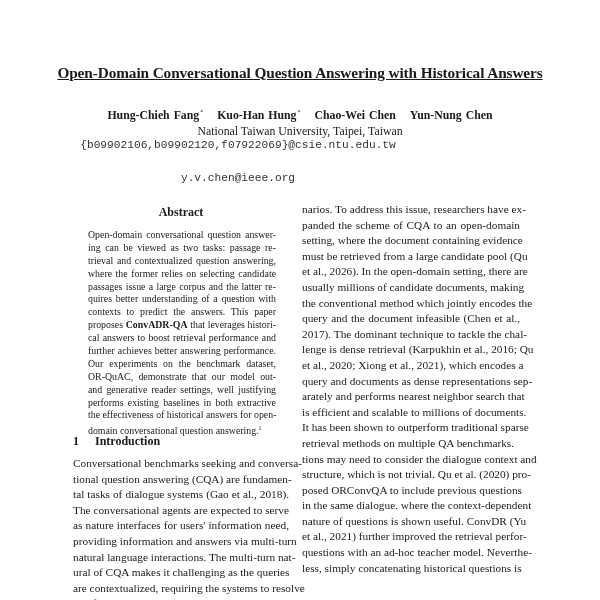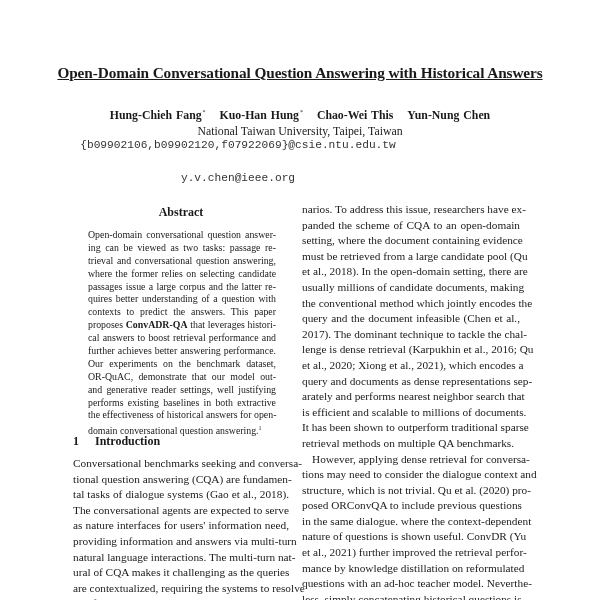--- a/index.html
+++ b/index.html
@@ -28,32 +28,32 @@
   .right-col { top: 202px; left: 302px; width: 218px; }
 </style>
 </head>
 <body>
 
 <div class="title">Open-Domain Conversational Question Answering with Historical Answers</div>
 
 <div class="authors">
   <span class="au"><span>Hung-Chieh Fang</span><sup>*</sup></span>
   <span class="au"><span>Kuo-Han Hung</span><sup>*</sup></span>
-  <span class="au"><span>Chao-Wei This</span></span>
+  <span class="au"><span>Chao-Wei Chen</span></span>
   <span class="au"><span>Yun-Nung Chen</span></span>
 </div>
 <div class="affil">National Taiwan University, Taipei, Taiwan</div>
 <div class="email email1">{b09902106,b09902120,f07922069}@csie.ntu.edu.tw</div>
 <div class="email email2">y.v.chen@ieee.org</div>
 
 <div class="abs-head">Abstract</div>
 <div class="abs-body">
   <span class="line">Open-domain conversational question answer-</span>
   <span class="line">ing can be viewed as two tasks: passage re-</span>
-  <span class="line">trieval and conversational question answering,</span>
+  <span class="line">trieval and contextualized question answering,</span>
   <span class="line">where the former relies on selecting candidate</span>
   <span class="line">passages issue a large corpus and the latter re-</span>
   <span class="line">quires better understanding of a question with</span>
   <span class="line">contexts to predict the answers. This paper</span>
   <span class="line"><span>proposes </span><b>ConvADR-QA</b><span> that leverages histori-</span></span>
   <span class="line">cal answers to boost retrieval performance and</span>
   <span class="line">further achieves better answering performance.</span>
   <span class="line">Our experiments on the benchmark dataset,</span>
   <span class="line">OR-QuAC, demonstrate that our model out-</span>
   <span class="line">and generative reader settings, well justifying</span>
@@ -78,36 +78,34 @@
   <span class="line">are contextualized, requiring the systems to resolve</span>
   <span class="line">coreference and ambiguities. With recent advances</span>
 
 </div>
 
 <div class="col right-col">
   <span class="line">narios. To address this issue, researchers have ex-</span>
   <span class="line">panded the scheme of CQA to an open-domain</span>
   <span class="line">setting, where the document containing evidence</span>
   <span class="line">must be retrieved from a large candidate pool (Qu</span>
-  <span class="line">et al., 2018). In the open-domain setting, there are</span>
+  <span class="line">et al., 2026). In the open-domain setting, there are</span>
   <span class="line">usually millions of candidate documents, making</span>
   <span class="line">the conventional method which jointly encodes the</span>
   <span class="line">query and the document infeasible (Chen et al.,</span>
   <span class="line">2017). The dominant technique to tackle the chal-</span>
   <span class="line">lenge is dense retrieval (Karpukhin et al., 2016; Qu</span>
   <span class="line">et al., 2020; Xiong et al., 2021), which encodes a</span>
   <span class="line">query and documents as dense representations sep-</span>
   <span class="line">arately and performs nearest neighbor search that</span>
   <span class="line">is efficient and scalable to millions of documents.</span>
   <span class="line">It has been shown to outperform traditional sparse</span>
   <span class="line last">retrieval methods on multiple QA benchmarks.</span>
-  <span class="line indent">However, applying dense retrieval for conversa-</span>
   <span class="line">tions may need to consider the dialogue context and</span>
   <span class="line">structure, which is not trivial. Qu et al. (2020) pro-</span>
   <span class="line">posed ORConvQA to include previous questions</span>
   <span class="line">in the same dialogue. where the context-dependent</span>
   <span class="line">nature of questions is shown useful. ConvDR (Yu</span>
   <span class="line">et al., 2021) further improved the retrieval perfor-</span>
-  <span class="line">mance by knowledge distillation on reformulated</span>
   <span class="line">questions with an ad-hoc teacher model. Neverthe-</span>
   <span class="line">less, simply concatenating historical questions is</span>
 
 </div>
 
 </body></html>

